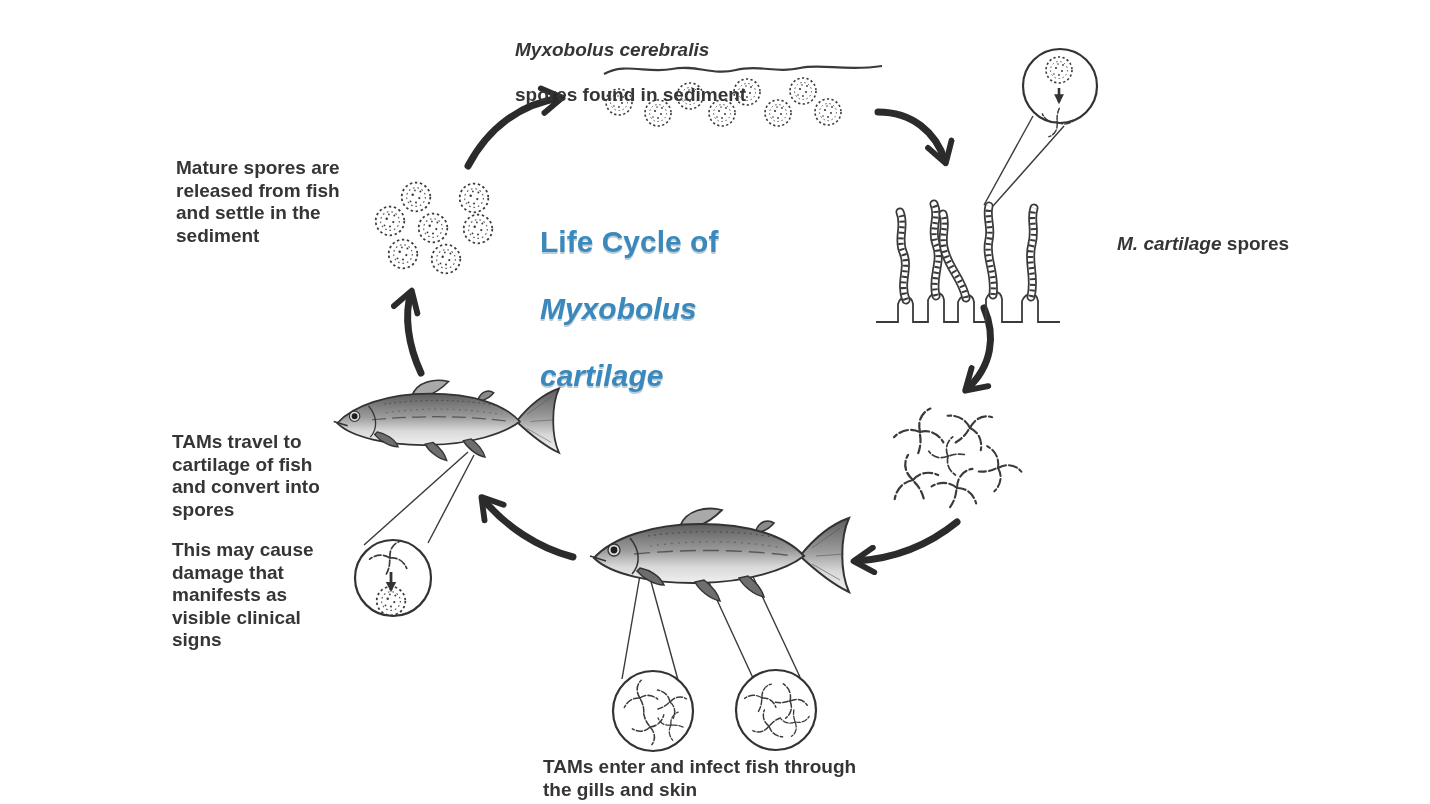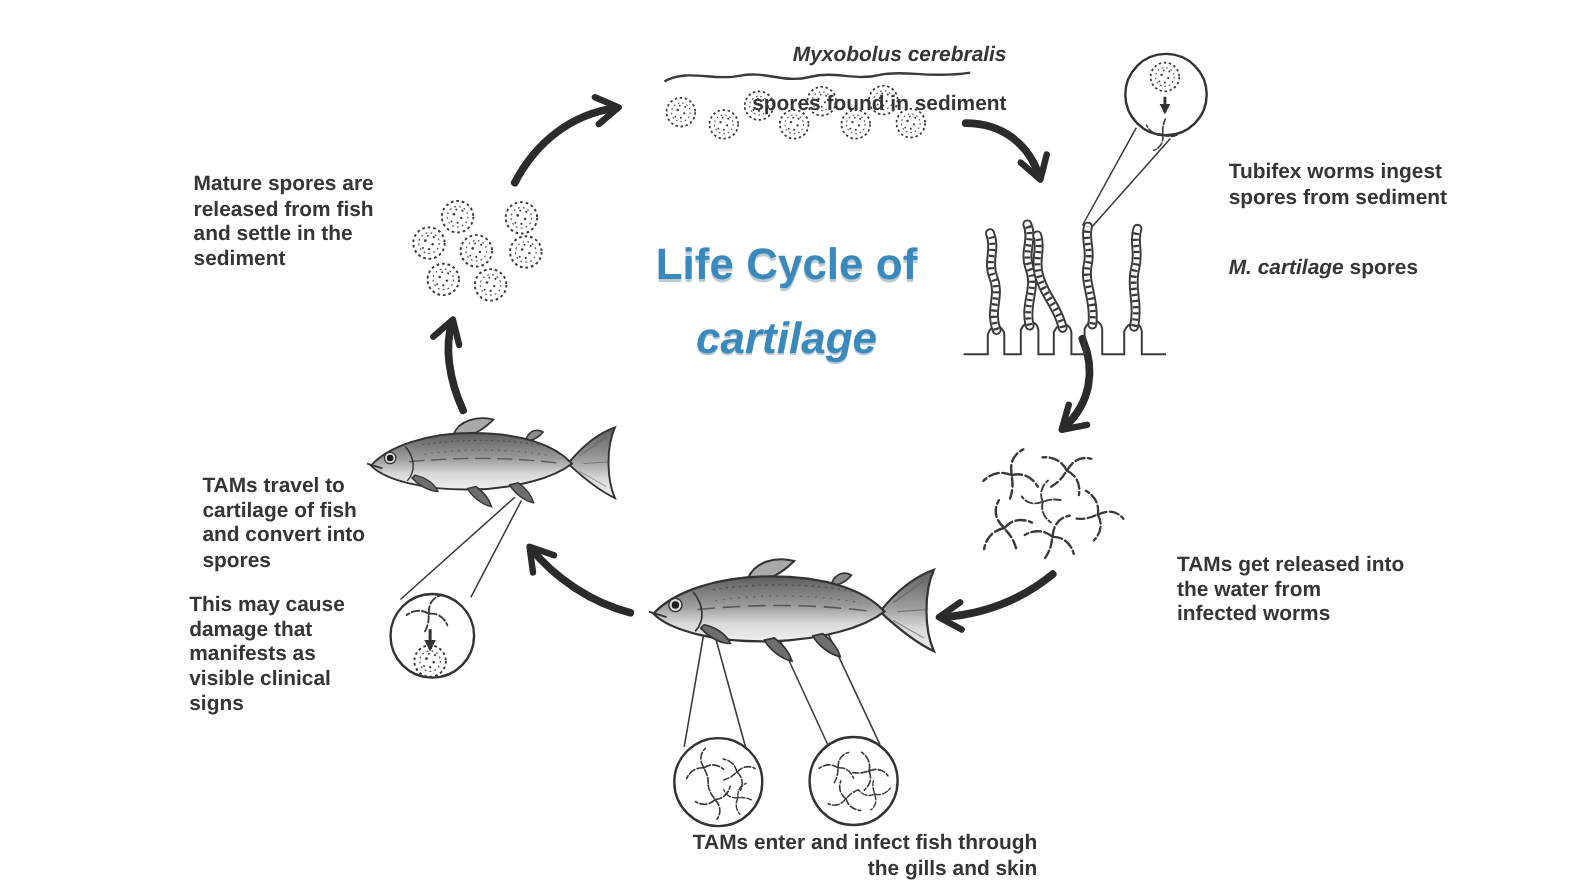--- a/index.html
+++ b/index.html
@@ -1,23 +1,23 @@
 <!DOCTYPE html>
 <html><head>
 <meta charset="utf-8">
 <style>
   html,body{margin:0;padding:0;background:#fff;}
   #stage{position:relative;width:1430px;height:804px;background:#ffffff;overflow:hidden;
          font-family:"Liberation Sans", sans-serif;}
   .txt{position:absolute;font-weight:700;font-size:19px;line-height:22.5px;color:#353535;
        white-space:pre-line;}
   .i{font-style:italic;}
-  .center{text-align:right;}
-  #diagram-title{position:absolute;left:540px;top:208px;width:350px;text-align:center;
-       font-weight:700;font-size:40px;line-height:67px;color:#3a89bc;
+  .center{text-align:left;}
+  #diagram-title{position:absolute;left:540px;top:208px;width:350px;text-align:left;
+       font-weight:700;font-size:30px;line-height:67px;color:#3a89bc;
        text-shadow:0 2px 0 rgba(30,80,110,.30);}
   #art{position:absolute;left:0;top:0;width:1430px;height:804px;}
   .w-out{stroke:#3a3a3a;stroke-width:9;fill:none;stroke-linecap:round;}
   .w-in{stroke:#ffffff;stroke-width:5.5;fill:none;stroke-linecap:round;}
   .w-seg{stroke:#3a3a3a;stroke-width:5.5;fill:none;stroke-dasharray:2 3.6;}
   .arrow{stroke:#2b2b2b;stroke-width:7;fill:none;stroke-linecap:round;}
   .mag{fill:#ffffff;stroke:#333;stroke-width:2.2;}
   .callout{stroke:#3a3a3a;stroke-width:1.4;}
   .ink{stroke:#3a3a3a;fill:none;}
 </style>
@@ -190,48 +190,44 @@
       <use href="#spore" transform="translate(433,228) scale(1.1)"></use>
       <use href="#spore" transform="translate(474,198) scale(1.1)"></use>
       <use href="#spore" transform="translate(478,229) scale(1.1)"></use>
       <use href="#spore" transform="translate(403,254) scale(1.1)"></use>
       <use href="#spore" transform="translate(446,259) scale(1.1)"></use>
     </g>
   </svg>
 
   <div id="diagram-title">
     <div>Life Cycle of</div>
+    <div class="i">Myxobolus</div>
     <div class="i">cartilage</div>
   </div>
 
   <div class="txt center" style="left:515px;top:16px;width:400px;">
     <span class="i">Myxobolus cerebralis</span><br>
     <span>spores found in sediment</span>
   </div>
 
-  <div class="txt" style="left:1117px;top:146px;">Tubifex worms ingest
-spores from sediment</div>
 
   <div class="txt" style="left:1117px;top:210px;">
     <span class="i">M. cartilage</span><span> spores</span>
   </div>
 
-  <div class="txt" style="left:1070px;top:503px;">TAMs get released into
-the water from
-infected worms</div>
 
   <div class="txt center" style="left:543px;top:756px;width:400px;">TAMs enter and infect fish through
 the gills and skin</div>
 
   <div class="txt" style="left:176px;top:157px;">Mature spores are
 released from fish
 and settle in the
 sediment</div>
 
-  <div class="txt" style="left:172px;top:431px;margin-left:12px;">TAMs travel to
+  <div class="txt" style="left:172px;top:431px;">TAMs travel to
 cartilage of fish
 and convert into
 spores</div>
 
   <div class="txt" style="left:172px;top:539px;">This may cause
 damage that
 manifests as
 visible clinical
 signs</div>
 

